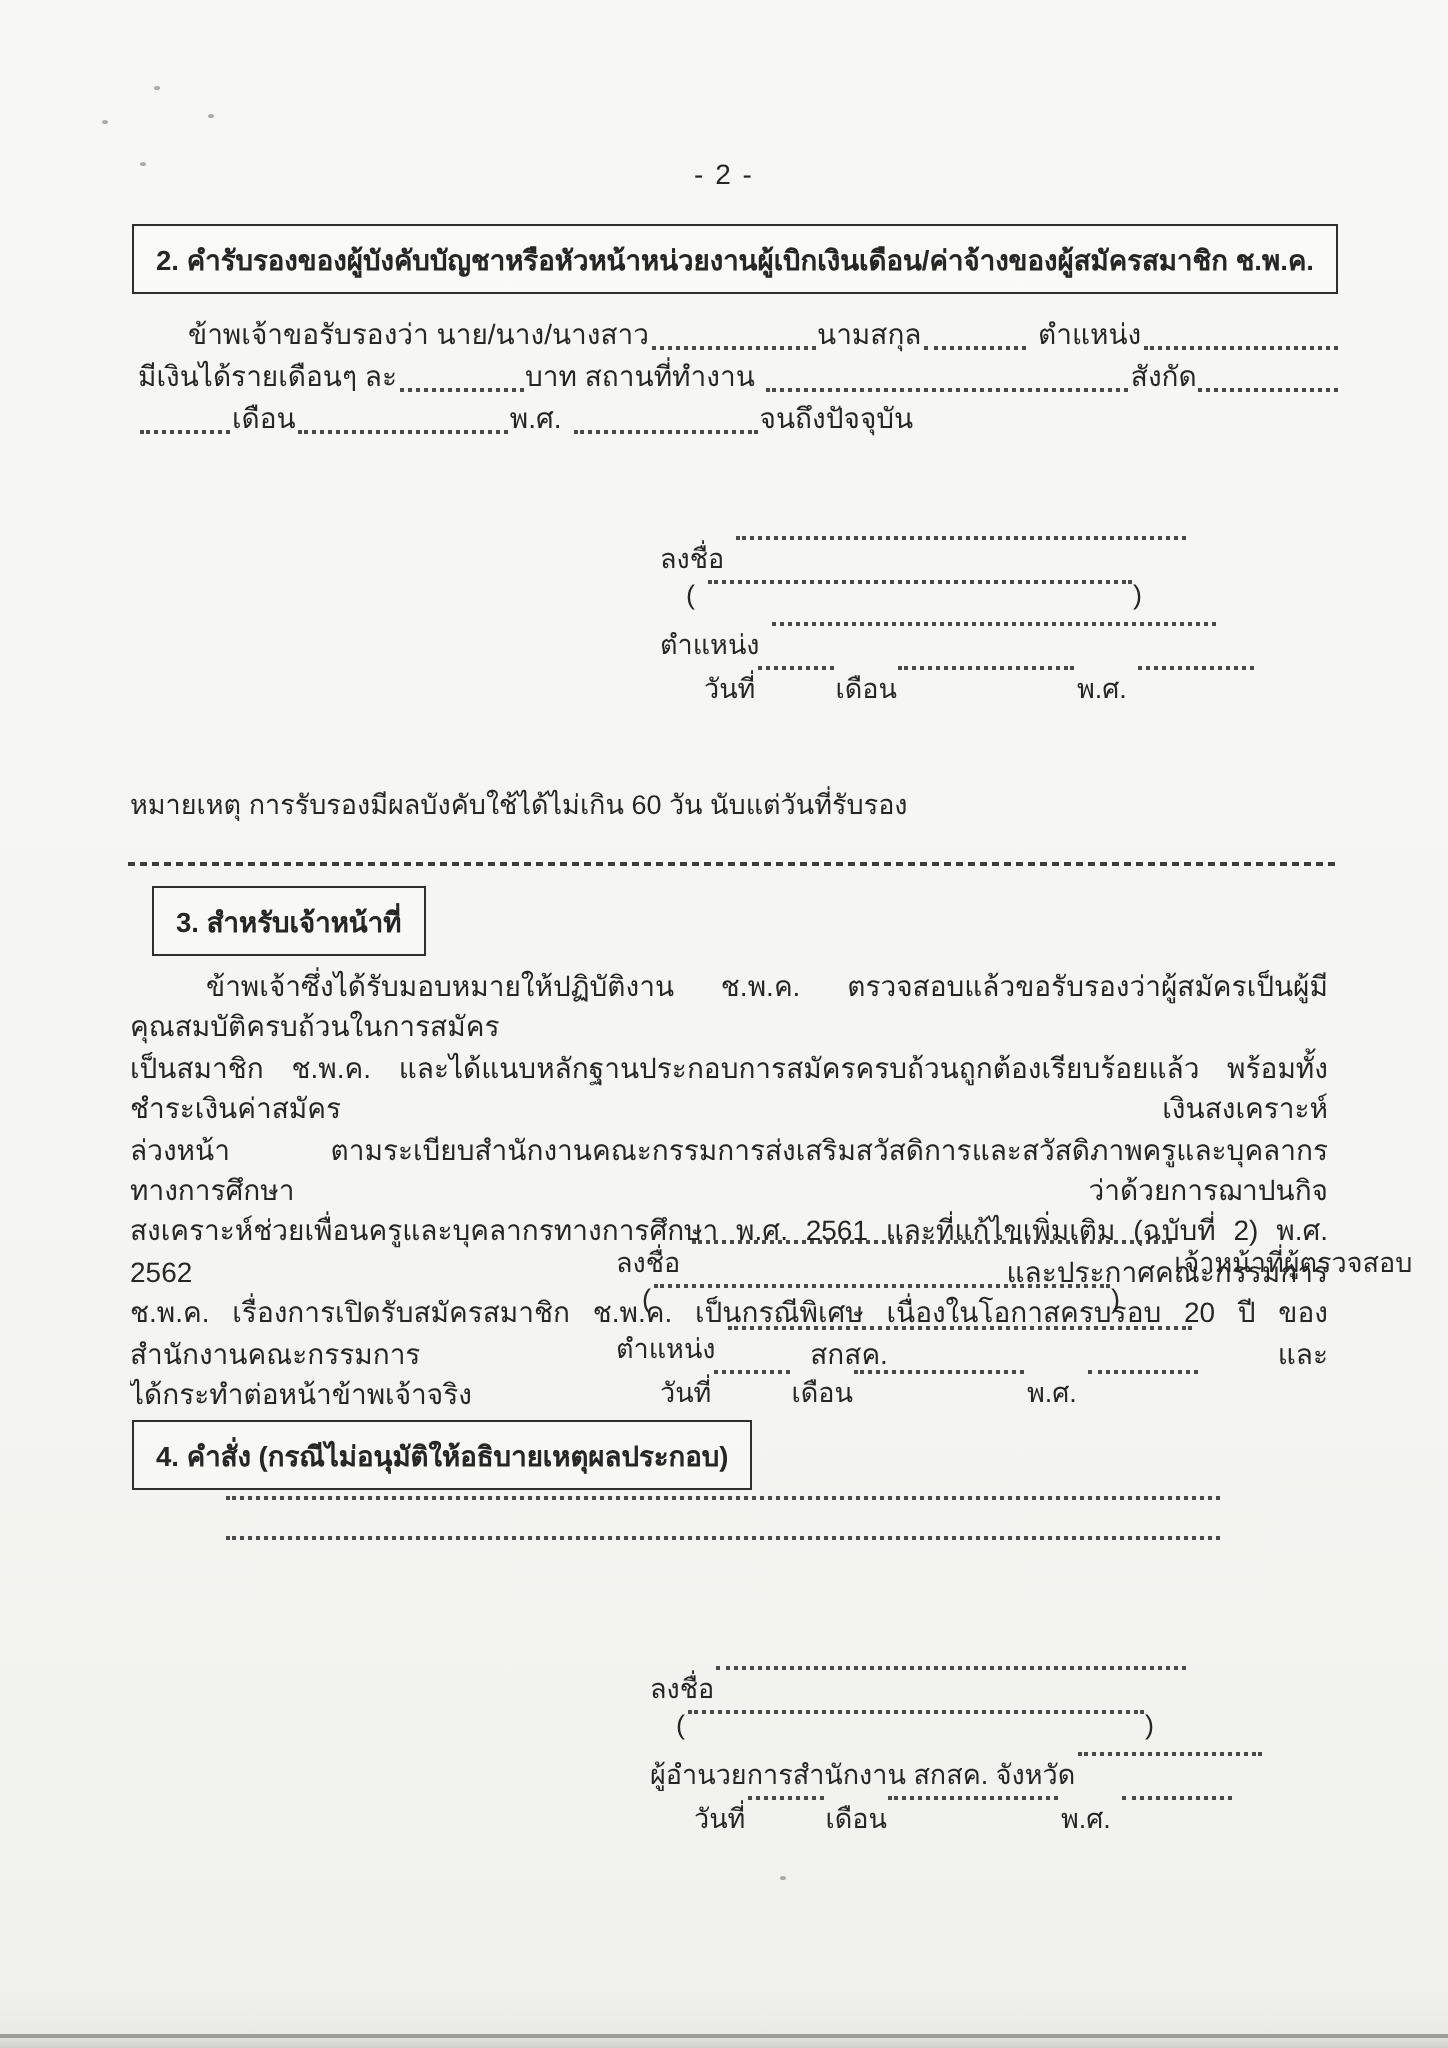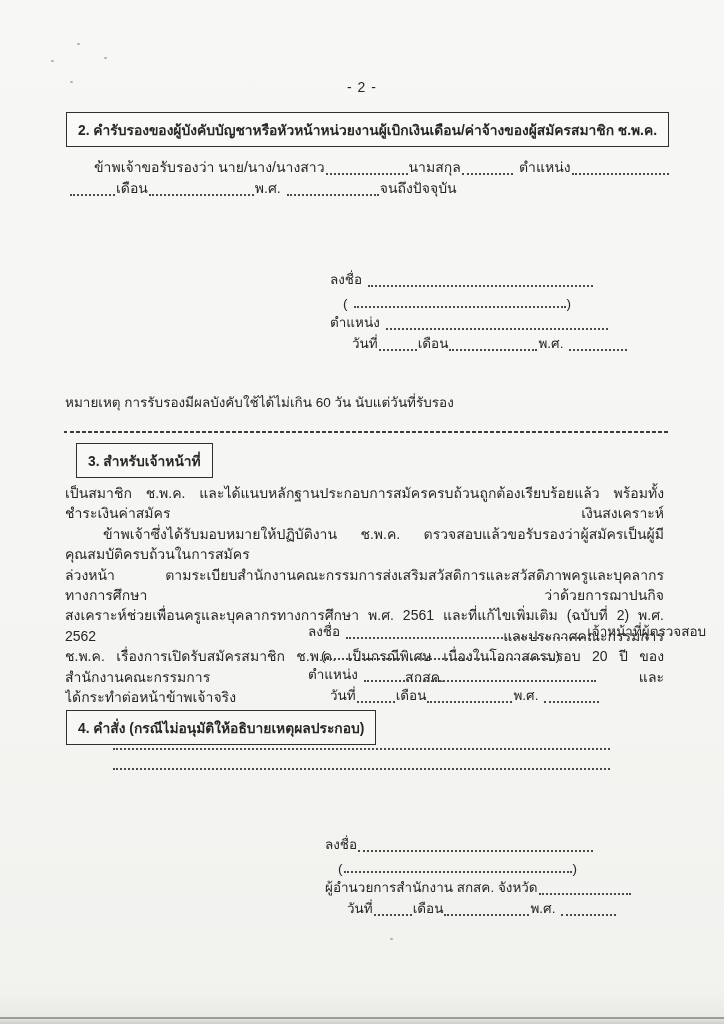--- a/index.html
+++ b/index.html
@@ -48,21 +48,21 @@
 
   .para{position:absolute;left:65px;top:483px;width:599px;font-size:14px;line-height:20.4px;}
   .para-line{text-align:justify;text-align-last:justify;white-space:normal;overflow:hidden;}
   .para-line.first{text-indent:38px;}
   .para-line.last{text-align:right;text-align-last:left;}
 
   .sig{position:absolute;font-size:13.5px;}
   .sig1{left:330px;top:268px;width:300px;}
   .sig2{left:308px;top:620px;width:360px;}
   .sig3{left:325px;top:833px;width:320px;}
-  .sig-row{display:flex;align-items:flex-end;height:21.5px;white-space:nowrap;}
+  .sig-row{display:flex;height:21.5px;white-space:nowrap;}
   .pindent{padding-left:13px;}
   .dindent{padding-left:22px;}
   .sp{display:inline-block;width:5px;flex:0 0 auto;}
 
   .answers{position:absolute;left:113px;top:748px;width:497px;}
   .ansline{height:0;border-bottom:2px dotted #4a4a4a;margin-bottom:18px;}
 
   .bottom-line{position:absolute;left:0;top:1017px;width:724px;height:2px;background:#9c9c98;}
   .bottom-shade{position:absolute;left:0;top:1019px;width:724px;height:5px;
     background:linear-gradient(180deg,#e2e2de,#cfcfcb);}
@@ -84,20 +84,29 @@
     <div class="form-row indent1">
       <span class="lbl">ข้าพเจ้าขอรับรองว่า นาย/นาง/นางสาว</span>
       <span class="dots grow" style="flex-grow:1.6"></span>
       <span class="lbl">นามสกุล</span>
       <span class="dots grow" style="flex-grow:1.0"></span>
       <span class="sp"></span>
       <span class="lbl">ตำแหน่ง</span>
       <span class="dots grow" style="flex-grow:1.9"></span>
     </div>
     <div class="form-row">
+      <span class="lbl">มีเงินได้รายเดือนๆ ละ</span>
+      <span class="dots" style="width:62px"></span>
+      <span class="lbl">บาท สถานที่ทำงาน</span>
+      <span class="sp"></span>
+      <span class="dots grow" style="flex-grow:2.6"></span>
+      <span class="lbl">สังกัด</span>
+      <span class="dots grow" style="flex-grow:1.0"></span>
+    </div>
+    <div class="form-row">
       <span class="dots" style="width:45px"></span>
       <span class="lbl">เดือน</span>
       <span class="dots" style="width:105px"></span>
       <span class="lbl">พ.ศ.</span>
       <span class="sp"></span>
       <span class="dots" style="width:92px"></span>
       <span class="lbl">จนถึงปัจจุบัน</span>
     </div>
   </div>
 
@@ -131,22 +140,22 @@
 
   <div class="note">หมายเหตุ การรับรองมีผลบังคับใช้ได้ไม่เกิน 60 วัน นับแต่วันที่รับรอง</div>
 
   <div class="sep"></div>
 
   <div class="secbox box3">
     <span>3. สำหรับเจ้าหน้าที่</span>
   </div>
 
   <div class="para">
+    <div class="para-line first">ข้าพเจ้าซึ่งได้รับมอบหมายให้ปฏิบัติงาน ช.พ.ค. ตรวจสอบแล้วขอรับรองว่าผู้สมัครเป็นผู้มีคุณสมบัติครบถ้วนในการสมัคร</div>
     <div class="para-line">เป็นสมาชิก ช.พ.ค. และได้แนบหลักฐานประกอบการสมัครครบถ้วนถูกต้องเรียบร้อยแล้ว พร้อมทั้งชำระเงินค่าสมัคร เงินสงเคราะห์</div>
-    <div class="para-line first">ข้าพเจ้าซึ่งได้รับมอบหมายให้ปฏิบัติงาน ช.พ.ค. ตรวจสอบแล้วขอรับรองว่าผู้สมัครเป็นผู้มีคุณสมบัติครบถ้วนในการสมัคร</div>
     <div class="para-line">ล่วงหน้า ตามระเบียบสำนักงานคณะกรรมการส่งเสริมสวัสดิการและสวัสดิภาพครูและบุคลากรทางการศึกษา ว่าด้วยการฌาปนกิจ</div>
     <div class="para-line">สงเคราะห์ช่วยเพื่อนครูและบุคลากรทางการศึกษา พ.ศ. 2561 และที่แก้ไขเพิ่มเติม (ฉบับที่ 2) พ.ศ. 2562 และประกาศคณะกรรมการ</div>
     <div class="para-line">ช.พ.ค. เรื่องการเปิดรับสมัครสมาชิก ช.พ.ค. เป็นกรณีพิเศษ เนื่องในโอกาสครบรอบ 20 ปี ของสำนักงานคณะกรรมการ สกสค. และ</div>
     <div class="para-line last">ได้กระทำต่อหน้าข้าพเจ้าจริง</div>
   </div>
 
   <div class="sig sig2">
     <div class="sig-row">
       <span class="lbl">ลงชื่อ</span>
       <span class="sp"></span>

